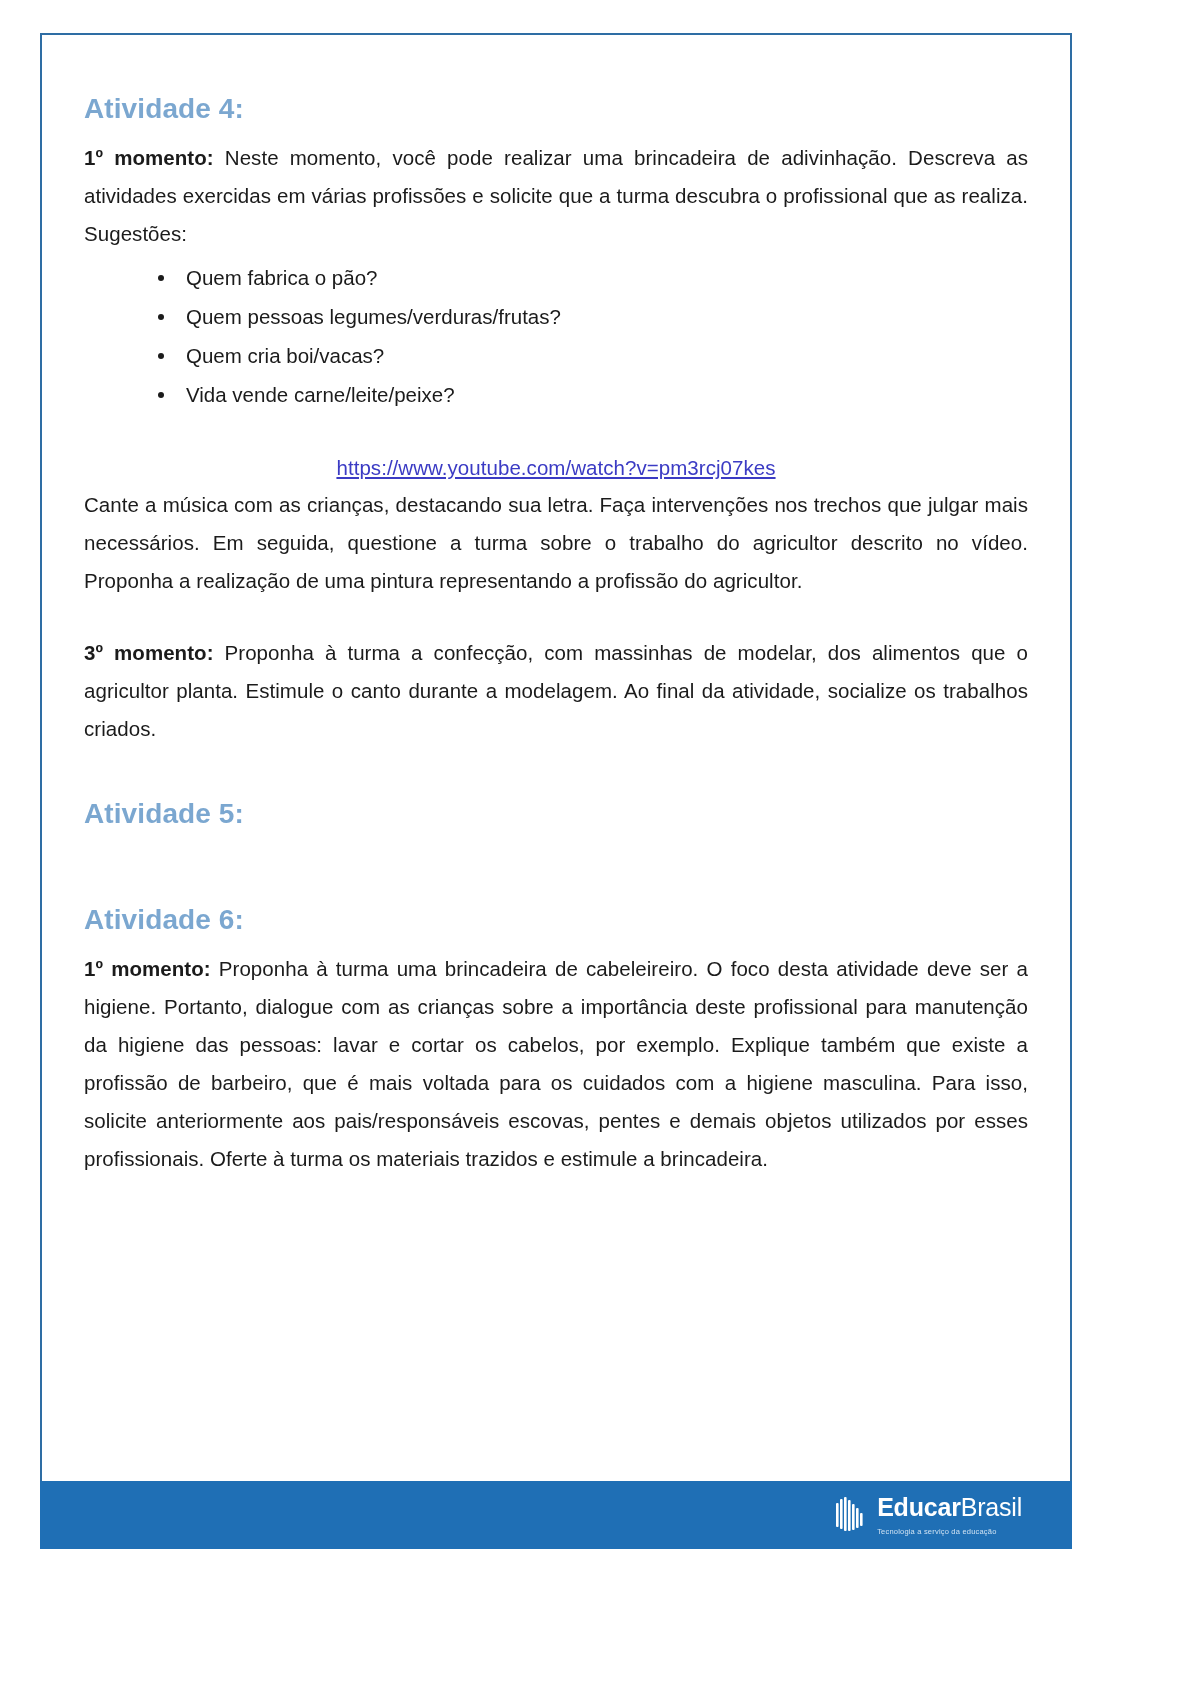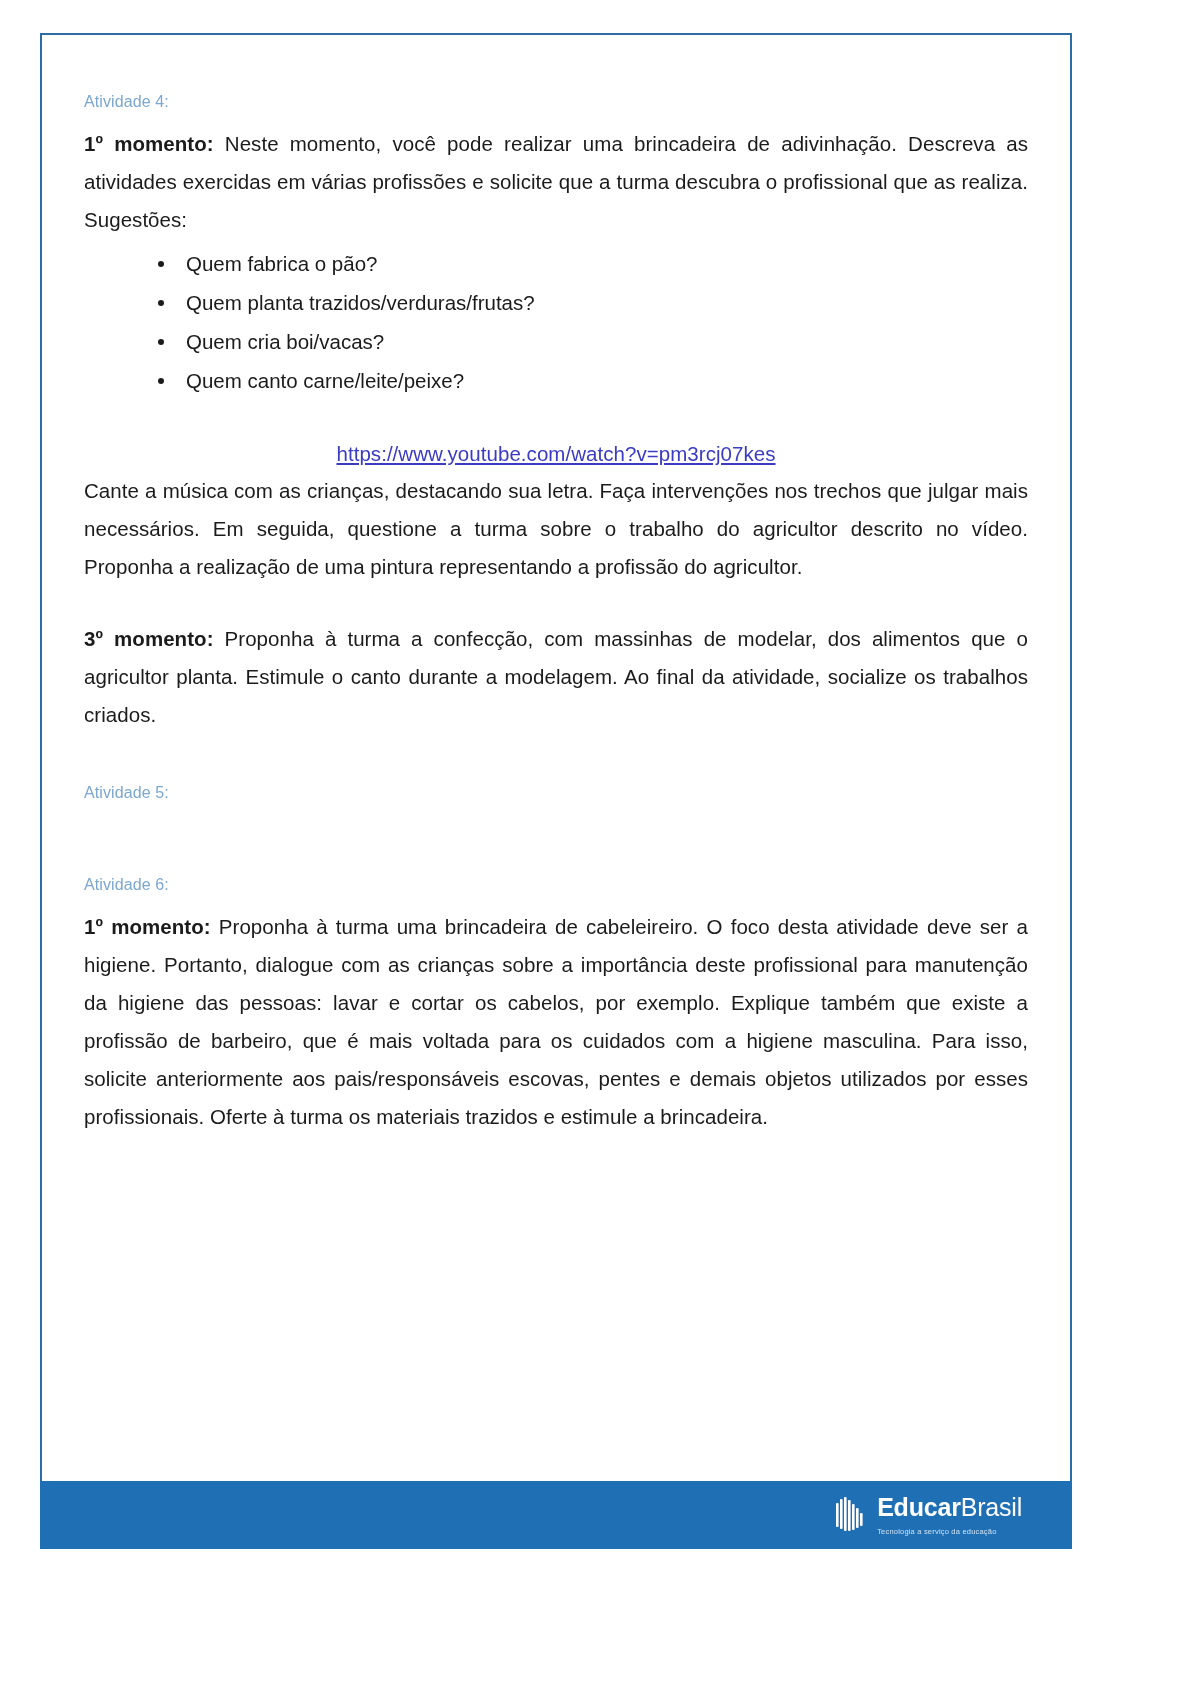--- a/index.html
+++ b/index.html
@@ -23,22 +23,22 @@
     background: #ffffff;
     border: 2px solid #2e6da4;
     border-bottom: none;
     box-sizing: border-box;
   }
   .page-inner {
     padding: 58px 42px 0 42px;
   }
   .activity-heading {
     color: #7ba7d0;
-    font-weight: normal;
-    font-size: 16px;
+    font-weight: bold;
+    font-size: 28px;
     margin: 0 0 14px 0;
     letter-spacing: 0.1px;
   }
   p.body-text {
     color: #1b1b1b;
     font-size: 20.5px;
     line-height: 1.85;
     text-align: justify;
     margin: 0;
     letter-spacing: 0.05px;
@@ -131,23 +131,23 @@
 
 <div class="page">
   <div class="page-inner">
 
     <h2 class="activity-heading">Atividade 4:</h2>
 
     <p class="body-text"><span class="lbl">1º momento:</span><span> Neste momento, você pode realizar uma brincadeira de adivinhação. Descreva as atividades exercidas em várias profissões e solicite que a turma descubra o profissional que as realiza. Sugestões:</span></p>
 
     <ul class="suggestions">
       <li>Quem fabrica o pão?</li>
-      <li>Quem planta trazidos/verduras/frutas?</li>
+      <li>Quem pessoas legumes/verduras/frutas?</li>
       <li>Quem cria boi/vacas?</li>
-      <li>Quem canto carne/leite/peixe?</li>
+      <li>Vida vende carne/leite/peixe?</li>
     </ul>
 
     <div class="gap-md"></div>
 
 
     <p class="body-text left"><a class="video-link" href="#">https://www.youtube.com/watch?v=pm3rcj07kes</a></p>
 
     <p class="body-text">Cante a música com as crianças, destacando sua letra. Faça intervenções nos trechos que julgar mais necessários. Em seguida, questione a turma sobre o trabalho do agricultor descrito no vídeo. Proponha a realização de uma pintura representando a profissão do agricultor.</p>
 
     <div class="gap-md"></div>

